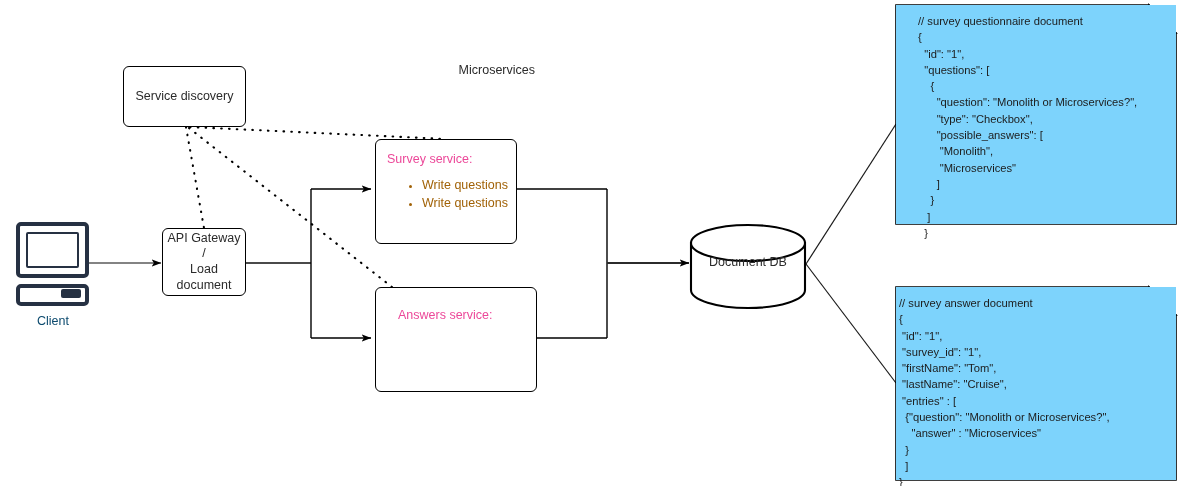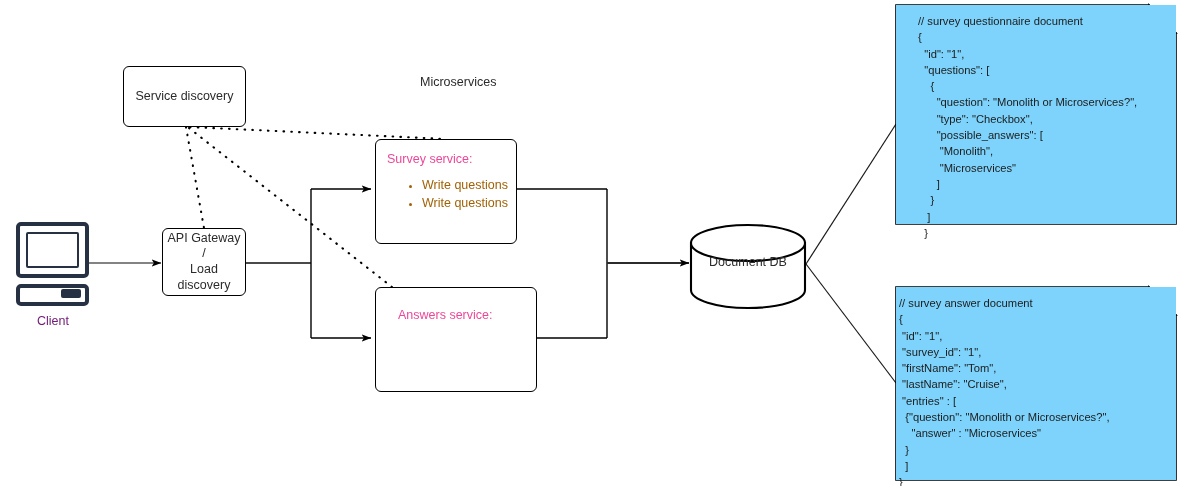--- a/index.html
+++ b/index.html
@@ -72,21 +72,21 @@
     top: 7px;
     font-size: 11.2px;
     line-height: 16.3px;
     color: #1c1c1c;
     white-space: pre;
     font-family: "Liberation Sans", sans-serif;
   }
   .caption {
     position: absolute;
     font-size: 12.5px;
-    color: #701a75;
+    color: #0c4a6e;
     text-align: center;
     width: 100%;
   }
   .monitor-outer {
     position: absolute;
     left: 0; top: 0;
     width: 73px; height: 56px;
     border: 4px solid #263143;
     border-radius: 5px;
     box-sizing: border-box;
@@ -190,25 +190,25 @@
   </div>
 
   <div class="node rbox txt-center" style="left:123px; top:66px; width:123px; height:61px;">
     <span class="lbl">Service discovery</span>
   </div>
 
   <div class="node rbox txt-center" style="left:162px; top:228px; width:84px; height:68px;">
     <div style="line-height:1.32;">
       <div class="lbl">API Gateway</div>
       <div class="lbl">/</div>
-      <div class="lbl">Load discovery</div>
+      <div class="lbl">Load document</div>
     </div>
   </div>
 
-  <div class="node" style="left:420px; top:72px; width:115px; height:18px; text-align:left;">
+  <div class="node" style="left:420px; top:60px; width:115px; height:18px; text-align:right;">
     <span class="lbl">Microservices</span>
   </div>
 
   <div class="node rbox" style="left:375px; top:139px; width:142px; height:105px;">
     <div class="svc-title">Survey service:</div>
     <ul class="svc-list" style="top:36px;">
       <li>Write questions</li>
       <li>Write questions</li>
     </ul>
   </div>

